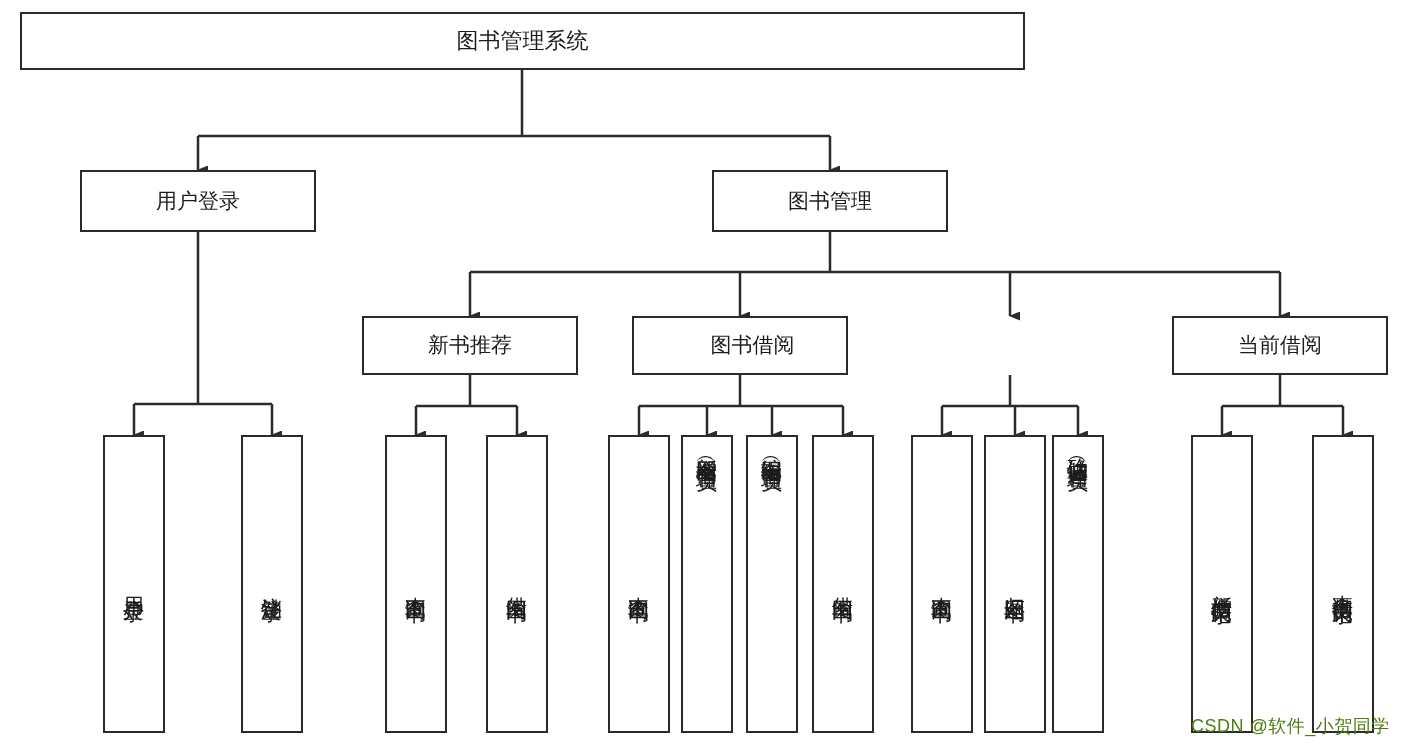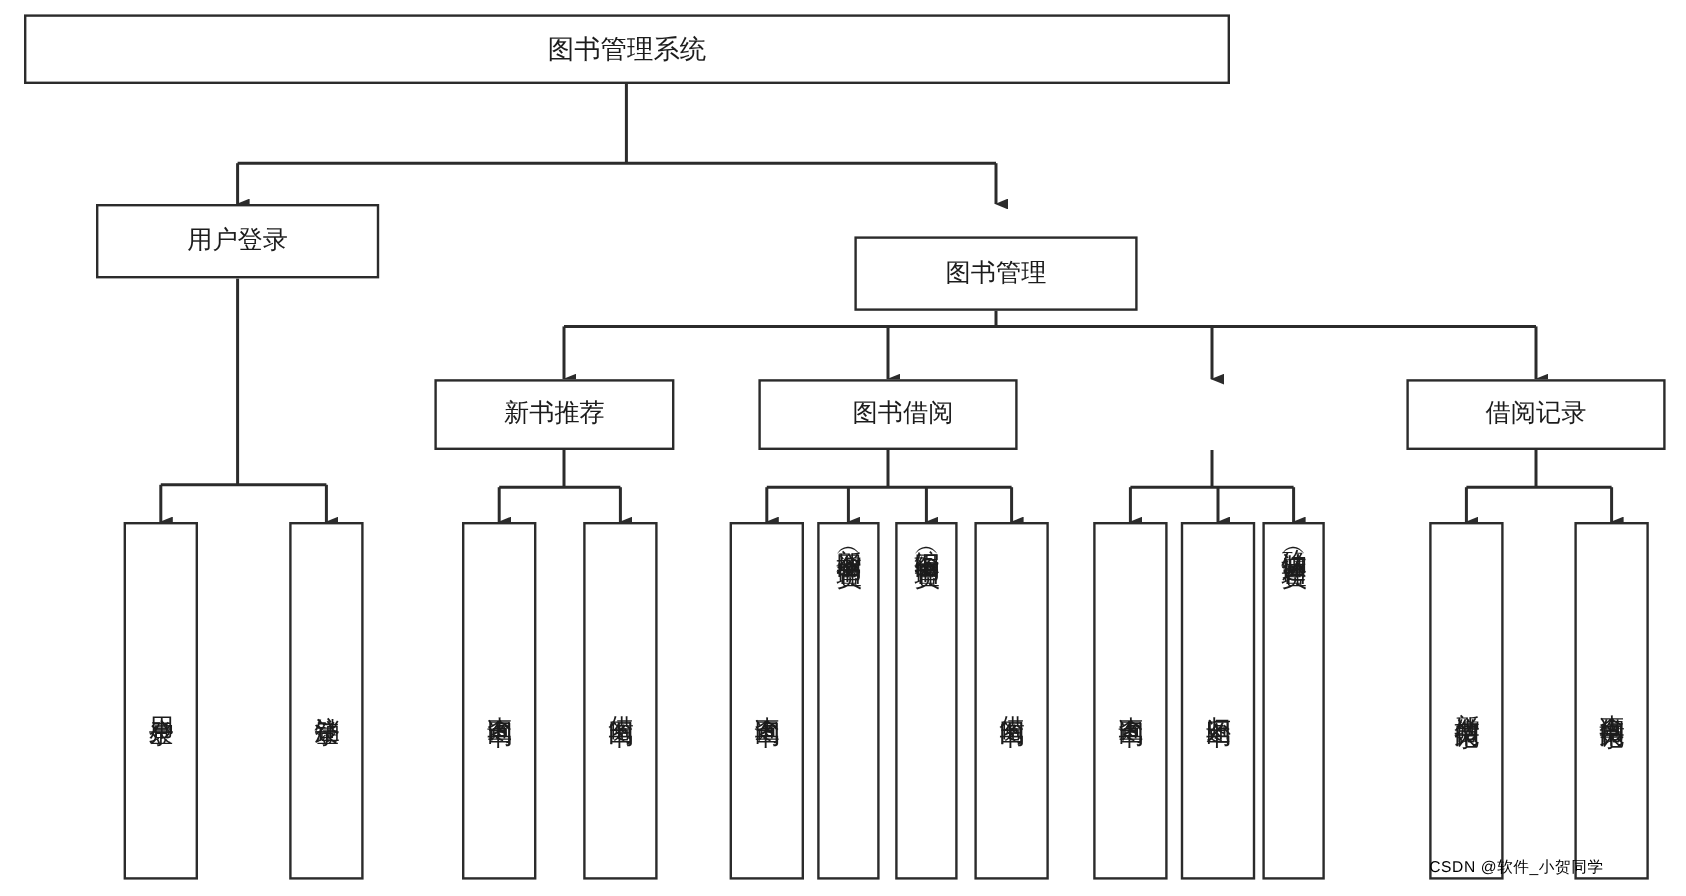--- a/index.html
+++ b/index.html
@@ -61,22 +61,22 @@
     letter-spacing: 2px;
     line-height: 1;
     white-space: nowrap;
   }
   .node.v.center {
     align-items: center;
     padding-top: 0;
   }
   .watermark {
     position: absolute;
-    color: #000000;
-    font-size: 13px;
+    color: #4d7c0f;
+    font-size: 18px;
     white-space: nowrap;
     z-index: 5;
     letter-spacing: 0.5px;
   }
 </style>
 </head>
 <body>
 
 <div id="diagram-root">
 
@@ -123,32 +123,32 @@
       </g>
   </svg>
 
   <div class="node root h" style="left: 20px; top: 12px; width: 1005px; height: 58px;">
     <span class="node-label">图书管理系统</span>
   </div>
 
   <div class="node h" style="left: 80px; top: 170px; width: 236px; height: 62px;">
     <span class="node-label">用户登录</span>
   </div>
-  <div class="node h" style="left: 712px; top: 170px; width: 236px; height: 62px; margin-top: 27px;">
+  <div class="node h" style="left: 712px; top: 170px; width: 236px; height: 62px;">
     <span class="node-label">图书管理</span>
   </div>
 
-  <div class="node h" style="left: 362px; top: 316px; width: 200px; height: 59px;">
+  <div class="node h" style="left: 362px; top: 316px; width: 216px; height: 59px;">
     <span class="node-label">新书推荐</span>
   </div>
   <div class="node h" style="left: 632px; top: 316px; width: 216px; height: 59px; padding-left: 25px;">
     <span class="node-label">图书借阅</span>
   </div>
   <div class="node h" style="left: 1172px; top: 316px; width: 216px; height: 59px;">
-    <span class="node-label">借阅记录</span>
+    <span class="node-label">当前借阅</span>
   </div>
 
   <div class="node v center" style="left: 103px; top: 435px; width: 62px; height: 298px;">
     <span class="node-label">用户登录</span>
   </div>
   <div class="node v center" style="left: 241px; top: 435px; width: 62px; height: 298px;">
     <span class="node-label">注销登录</span>
   </div>
   <div class="node v center" style="left: 385px; top: 435px; width: 62px; height: 298px;">
     <span class="node-label">查询图书</span>

